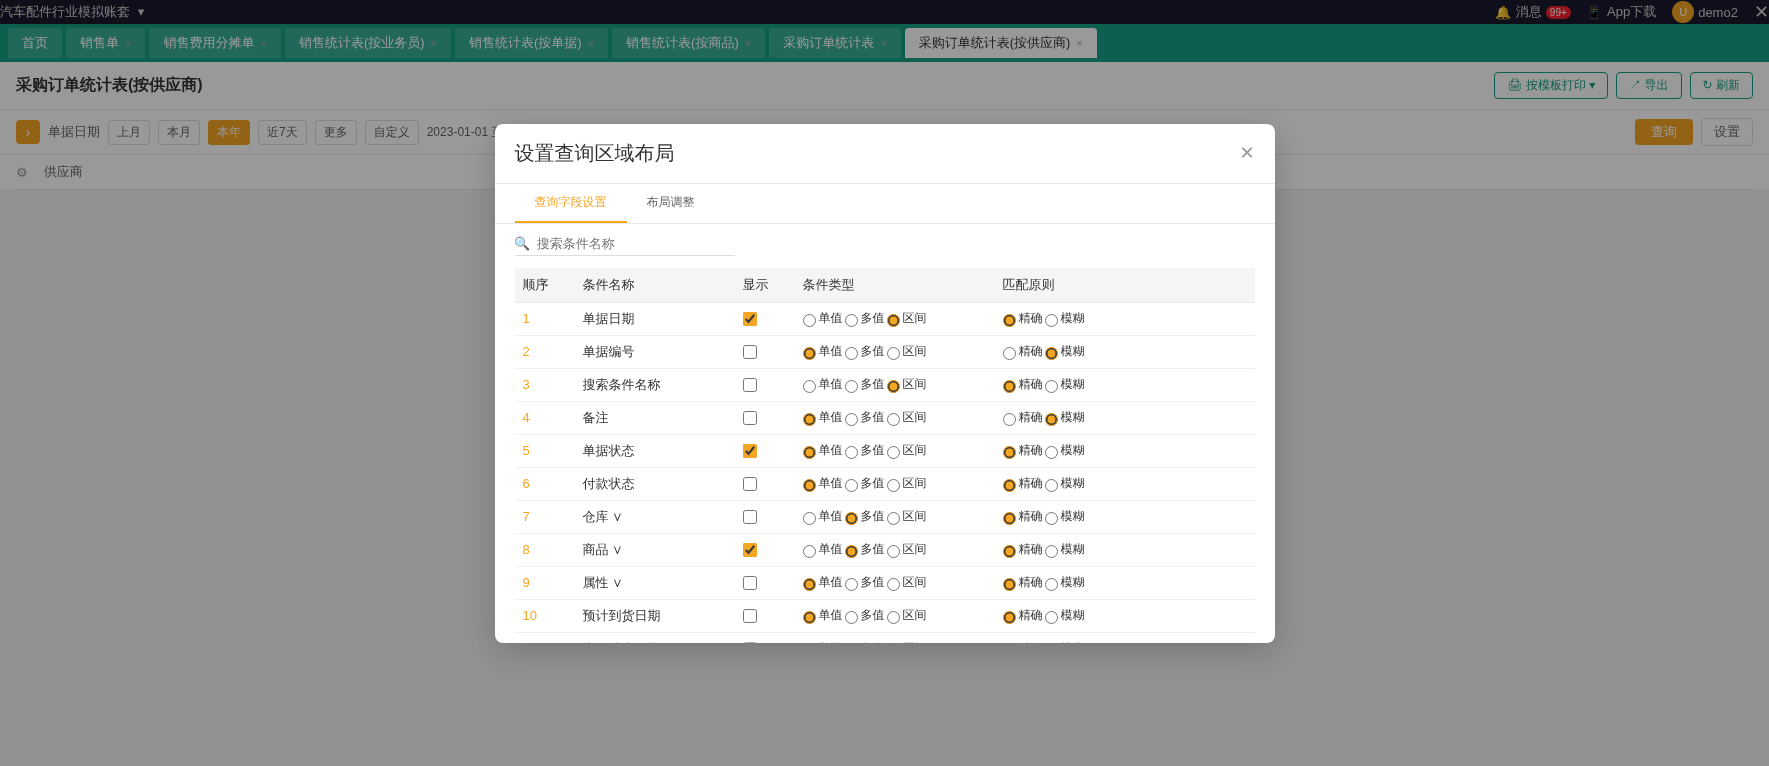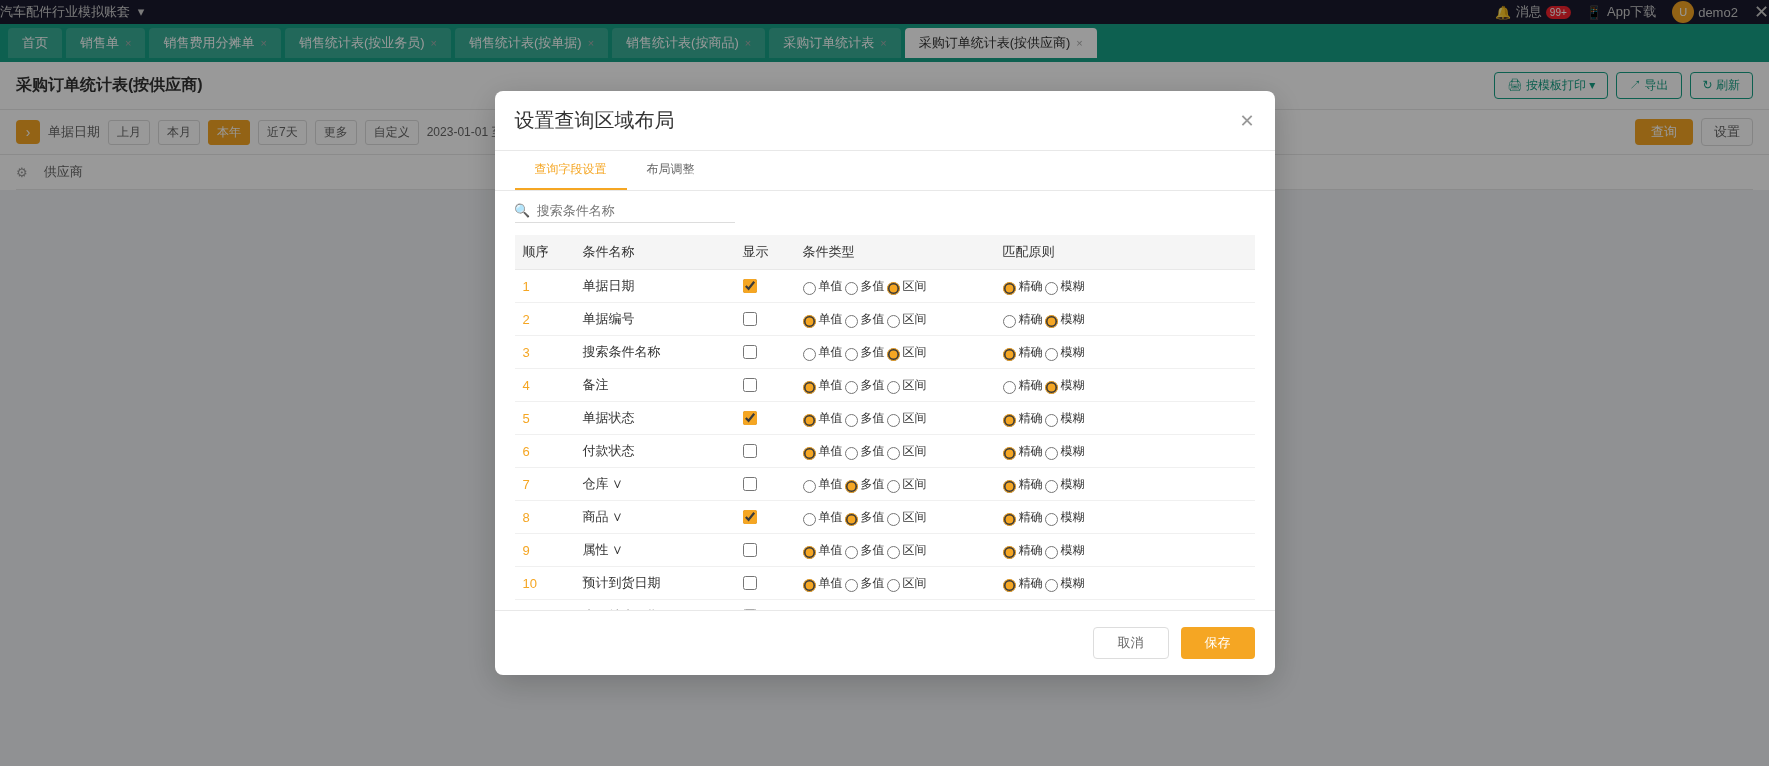--- a/index.html
+++ b/index.html
@@ -708,18 +708,14 @@
             </label>
           <label class="radio-item">
               <input type="radio" class="radio-input" name="match11" style=""> 
               <span>模糊</span>
             </label>
         </div>
       </div>
 
     </div>
 
-    <div class="dialog-footer">
-      <button class="btn-cancel">取消</button>
-      <button class="btn-save">保存</button>
-    </div>
   </div>
 </div>
 
 </body></html>

